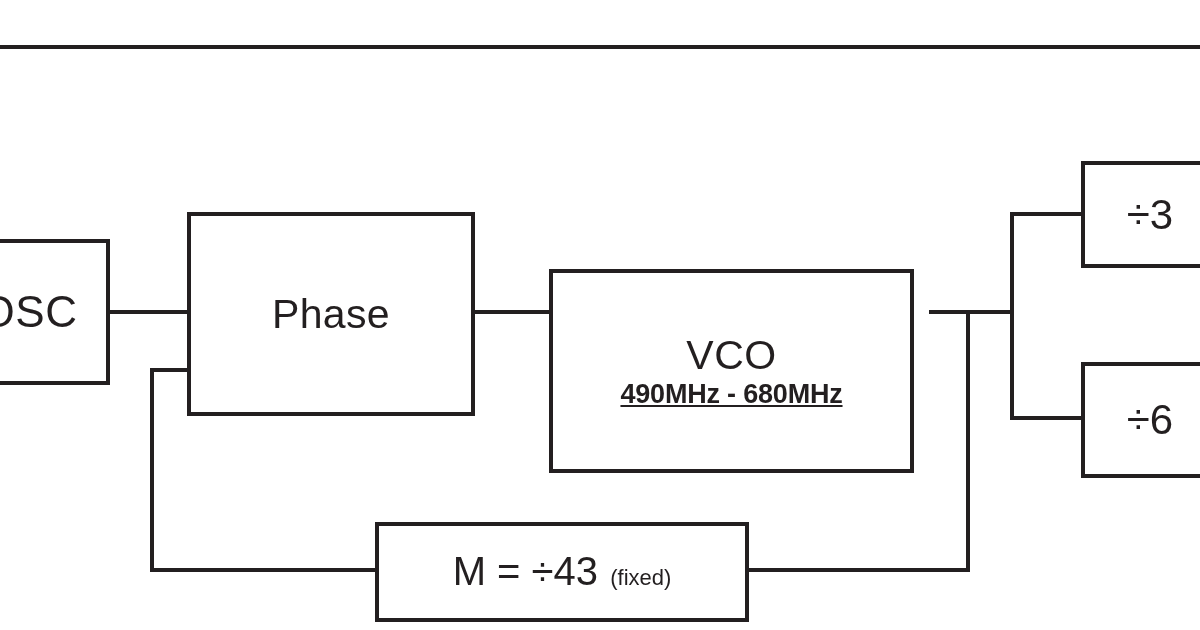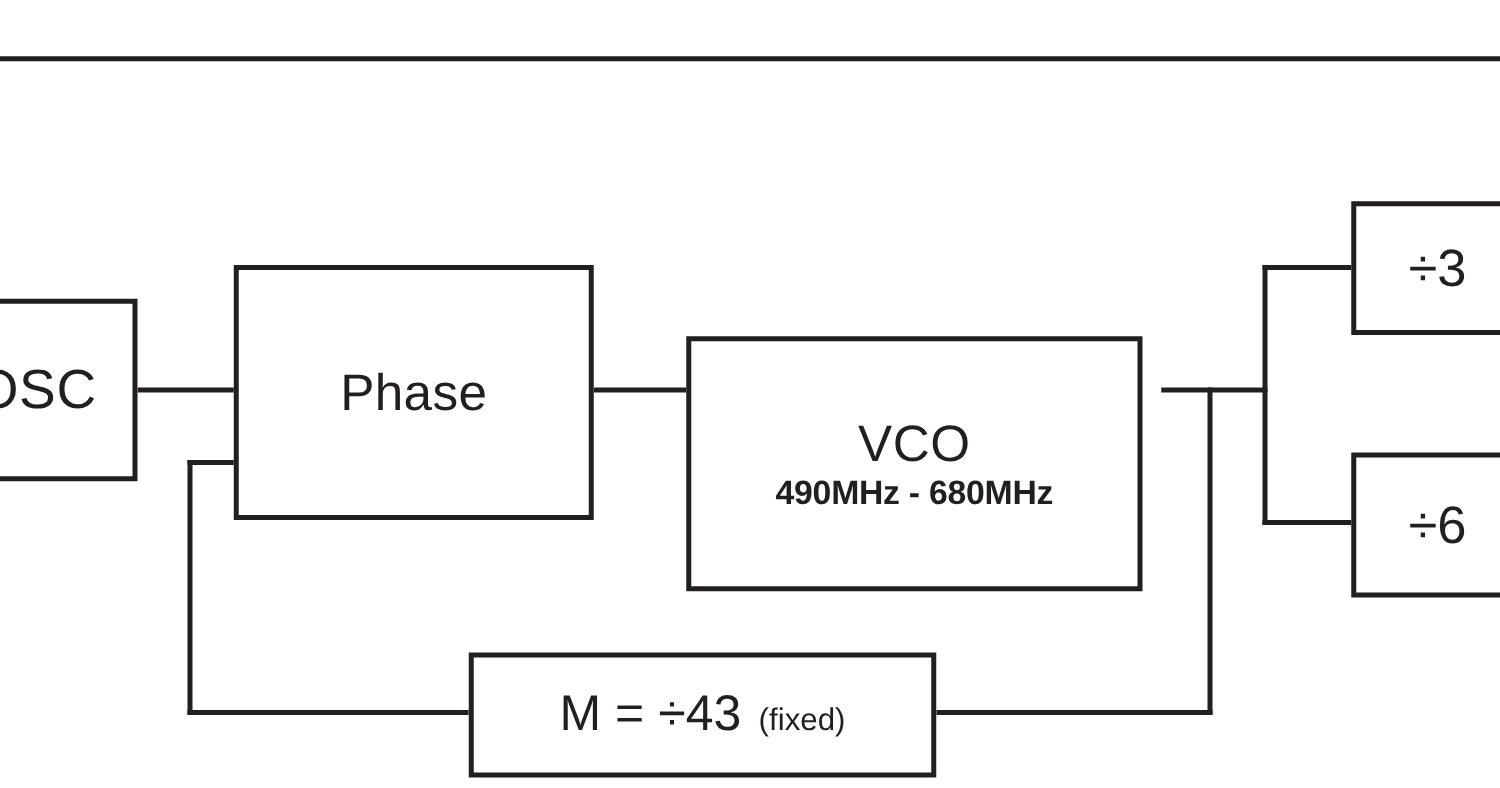--- a/index.html
+++ b/index.html
@@ -73,34 +73,35 @@
   }
   #blk-vco .label-main {
     font-size: 41px;
     letter-spacing: 0.5px;
     margin-bottom: 2px;
   }
   #blk-vco .label-sub {
     font-size: 27px;
     font-weight: bold;
     letter-spacing: -0.2px;
+    text-decoration: underline;
   }
   #blk-m {
     left: 375px;
     top: 522px;
     width: 374px;
     height: 100px;
     justify-content: center;
   }
   #blk-m .label-main {
     font-size: 40px;
     white-space: nowrap;
   }
   #blk-m .label-main .fixed-note {
-    font-size: 25px;
+    font-size: 22px;
     margin-top: 40px;
   }
   #blk-div3 {
     left: 1081px;
     top: 161px;
     width: 180px;
     height: 107px;
   }
   #blk-div6 {
     left: 1081px;

